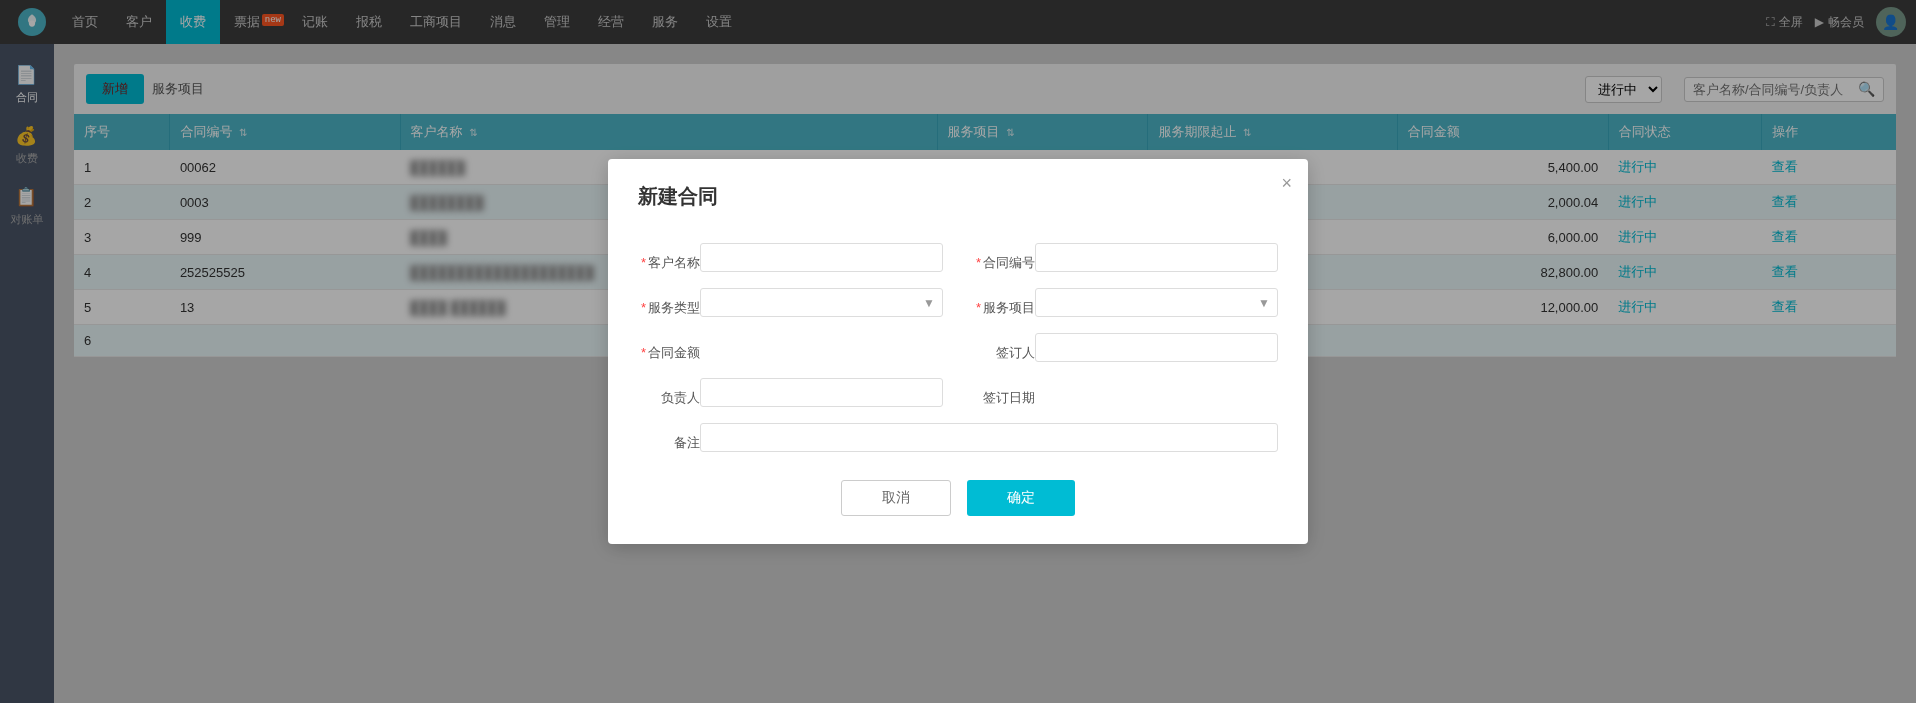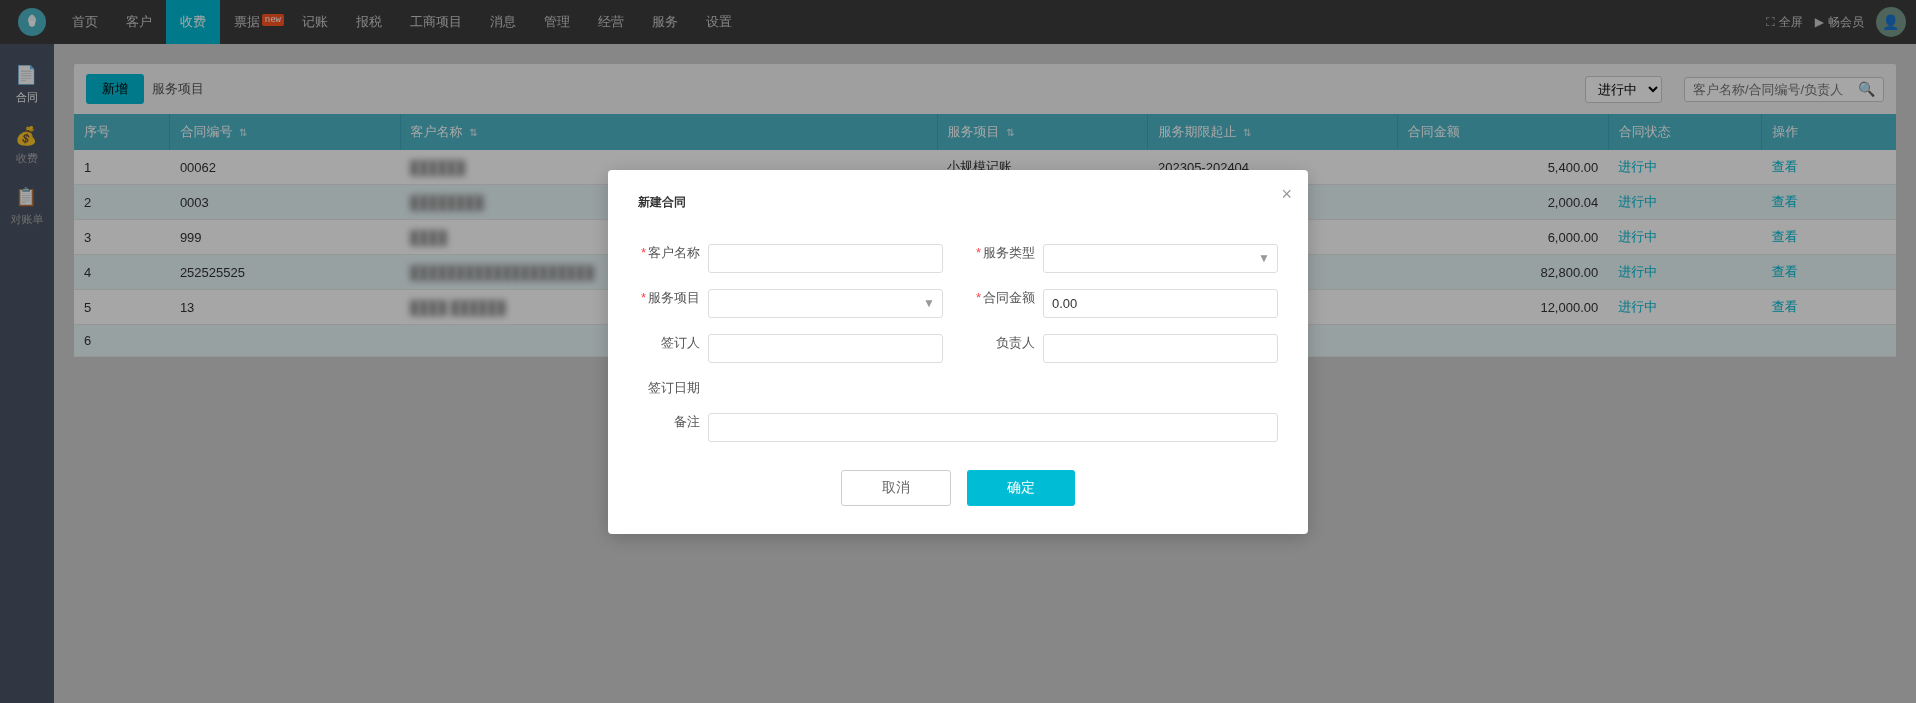--- a/index.html
+++ b/index.html
@@ -120,21 +120,21 @@
       border-radius: 2px;
     }
     .panel-toolbar {
       display: flex;
       align-items: center;
       padding: 10px 12px;
       gap: 8px;
     }
     .btn-add {
       background: #00bcd4;
-      color: #000000;
+      color: #7f1d1d;
       border: none;
       padding: 6px 16px;
       border-radius: 3px;
       cursor: pointer;
       font-size: 13px;
     }
     .toolbar-label {
       font-size: 13px;
       color: #555;
     }
@@ -210,21 +210,21 @@
     }
     .modal {
       background: #fff;
       border-radius: 4px;
       width: 700px;
       padding: 24px 30px 28px;
       position: relative;
       box-shadow: 0 4px 20px rgba(0,0,0,0.2);
     }
     .modal-title {
-      font-size: 12px;
+      font-size: 20px;
       font-weight: bold;
       color: #333;
       margin-bottom: 33px;
     }
     .modal-close {
       position: absolute;
       top: 14px;
       right: 16px;
       font-size: 18px;
       color: #999;
@@ -232,22 +232,21 @@
       background: none;
       border: none;
     }
     .form-grid {
       display: grid;
       grid-template-columns: 1fr 1fr;
       gap: 16px 30px;
     }
     .form-field {
       display: flex;
-      align-items: flex-start;
-      gap: 8px;
+      align-items: flex-end;
     }
     .form-label {
       font-size: 13px;
       color: #555;
       white-space: nowrap;
       min-width: 62px;
       text-align: right;
     }
     .form-label .required { color: #f44; margin-right: 2px; }
     .form-input {
@@ -497,20 +496,26 @@
     <button class="modal-close">×</button>
 
     <div class="form-grid">
 
       <div class="form-field">
         <label class="form-label">
           <span class="required">*</span><span>客户名称</span>
         </label>
         <input type="text" class="form-input" style="">
       </div>
+      <div class="form-field">
+        <label class="form-label">
+          <span class="required">*</span><span>合同编号</span>
+        </label>
+        <input type="text" class="form-input" style="">
+      </div>
 
       <div class="form-field">
         <label class="form-label">
           <span class="required">*</span><span>服务类型</span>
         </label>
         <div class="form-select-wrap">
           <select class="form-select"></select>
           <span class="select-arrow">▼</span>
         </div>
       </div>
@@ -521,21 +526,20 @@
         <div class="form-select-wrap">
           <select class="form-select"></select>
           <span class="select-arrow">▼</span>
         </div>
       </div>
 
       <div class="form-field">
         <label class="form-label">
           <span class="required">*</span><span>合同金额</span>
         </label>
-        <input type="text" class="form-input" value="0.00" style="">
       </div>
       <div class="form-field">
         <label class="form-label">
           <span>签订人</span>
         </label>
         <input type="text" class="form-input" style="">
       </div>
 
       <div class="form-field">
         <label class="form-label">

